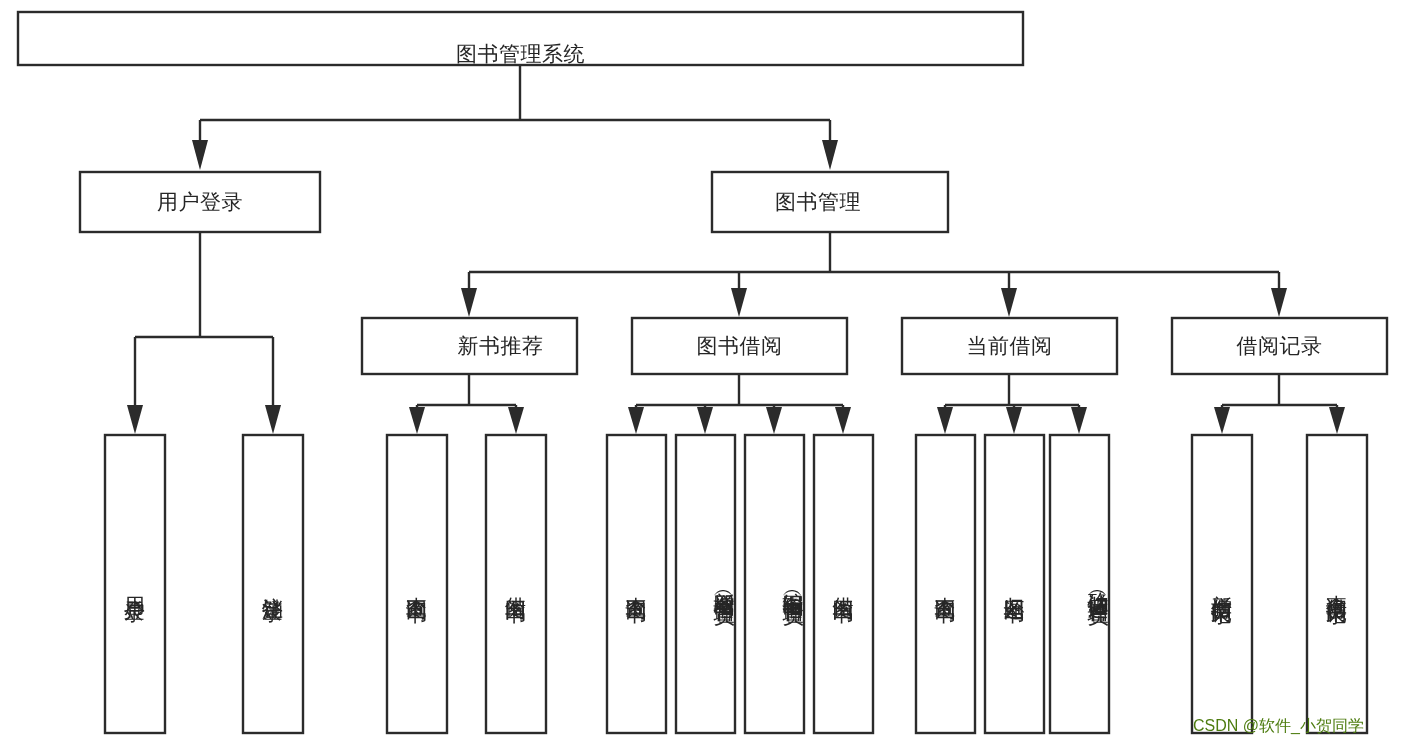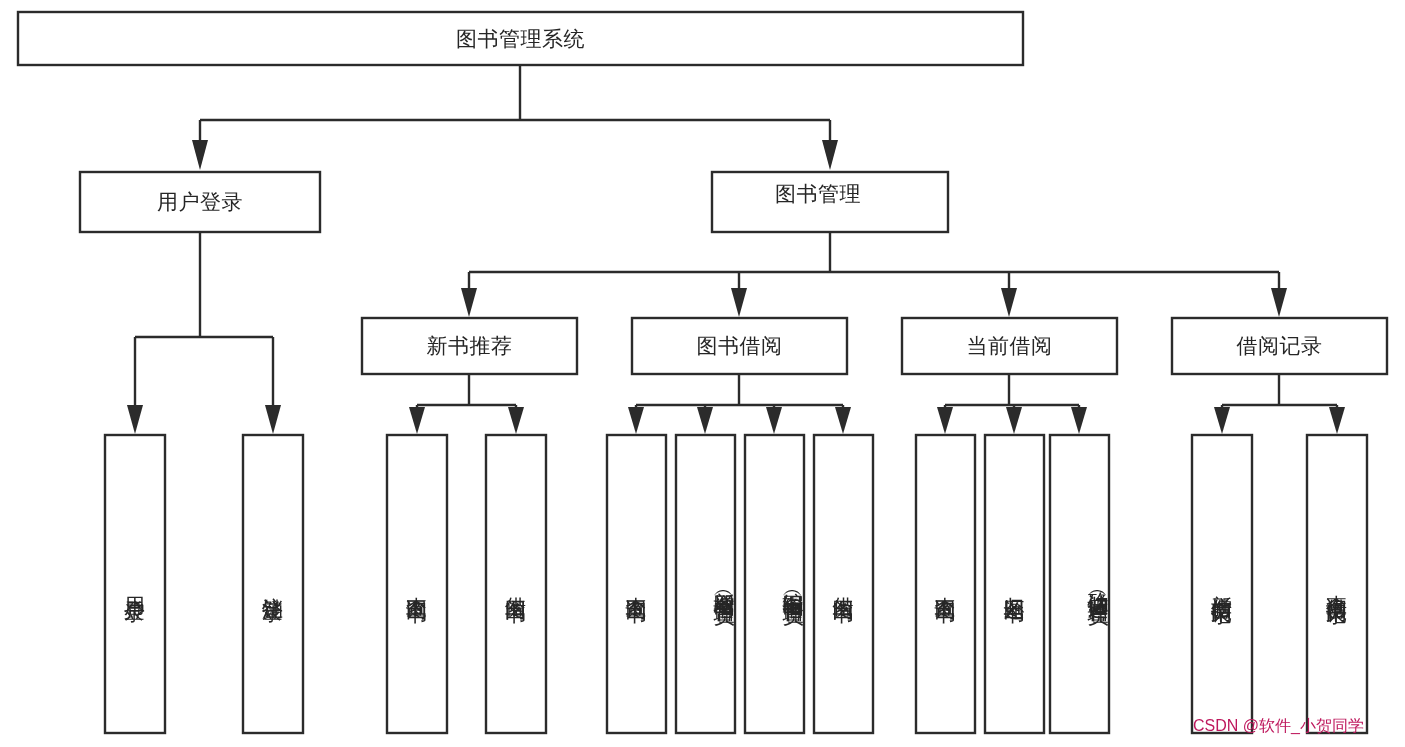--- a/index.html
+++ b/index.html
@@ -60,21 +60,21 @@
     color: #262626;
     font-size: 21px;
     writing-mode: vertical-rl;
     text-orientation: upright;
     letter-spacing: 2px;
     line-height: 1;
     user-select: none;
   }
   .watermark {
     position: absolute;
-    color: #be185d;
+    color: #4d7c0f;
     font-size: 16px;
     white-space: nowrap;
     user-select: none;
   }
 </style>
 </head>
 <body>
 
 <div id="diagram-root">
 
@@ -178,27 +178,27 @@
       <path class="connector-line" d="M 1279 374 L 1279 405"></path>
       <path class="connector-line" d="M 1222 405 L 1337 405"></path>
       <path class="connector-line" d="M 1222 405 L 1222 410"></path>
       <path class="connector-line" d="M 1337 405 L 1337 410"></path>
       <polygon class="arrow-head" points="1214,407 1230,407 1222,434"></polygon>
       <polygon class="arrow-head" points="1329,407 1345,407 1337,434"></polygon>
     </g>
 
   </svg>
 
-  <div class="node-label-h" style="left:18px; top:12px; width:1005px; height:53px;">图书管理系统</div>
+  <div class="node-label-h" style="left:18px; top:27px; width:1005px; height:53px;">图书管理系统</div>
 
   <div class="node-label-h" style="left:80px; top:172px; width:240px; height:60px;">用户登录</div>
 
-  <div class="node-label-h" style="left:712px; top:164px; width:212px; height:60px;">图书管理</div>
-
-  <div class="node-label-h" style="left:362px; top:318px; width:215px; height:56px;">新书推荐</div>
+  <div class="node-label-h" style="left:712px; top:172px; width:212px; height:60px;">图书管理</div>
+
+  <div class="node-label-h" style="left:362px; top:318px; width:215px; height:56px;padding-left:31px;">新书推荐</div>
 
   <div class="node-label-h" style="left:632px; top:318px; width:215px; height:56px;font-family:Liberation Mono, monospace;">图书借阅</div>
 
   <div class="node-label-h" style="left:1172px; top:318px; width:215px; height:56px;">借阅记录</div>
 
   <div class="node-label-h" style="left:902px; top:318px; width:215px; height:56px;">当前借阅</div>
 
   <div class="node-label-v" style="left:105px; top:435px; width:60px; height:298px;">用户登录</div>
 
   <div class="node-label-v" style="left:243px; top:435px; width:60px; height:298px;">注销登录</div>

